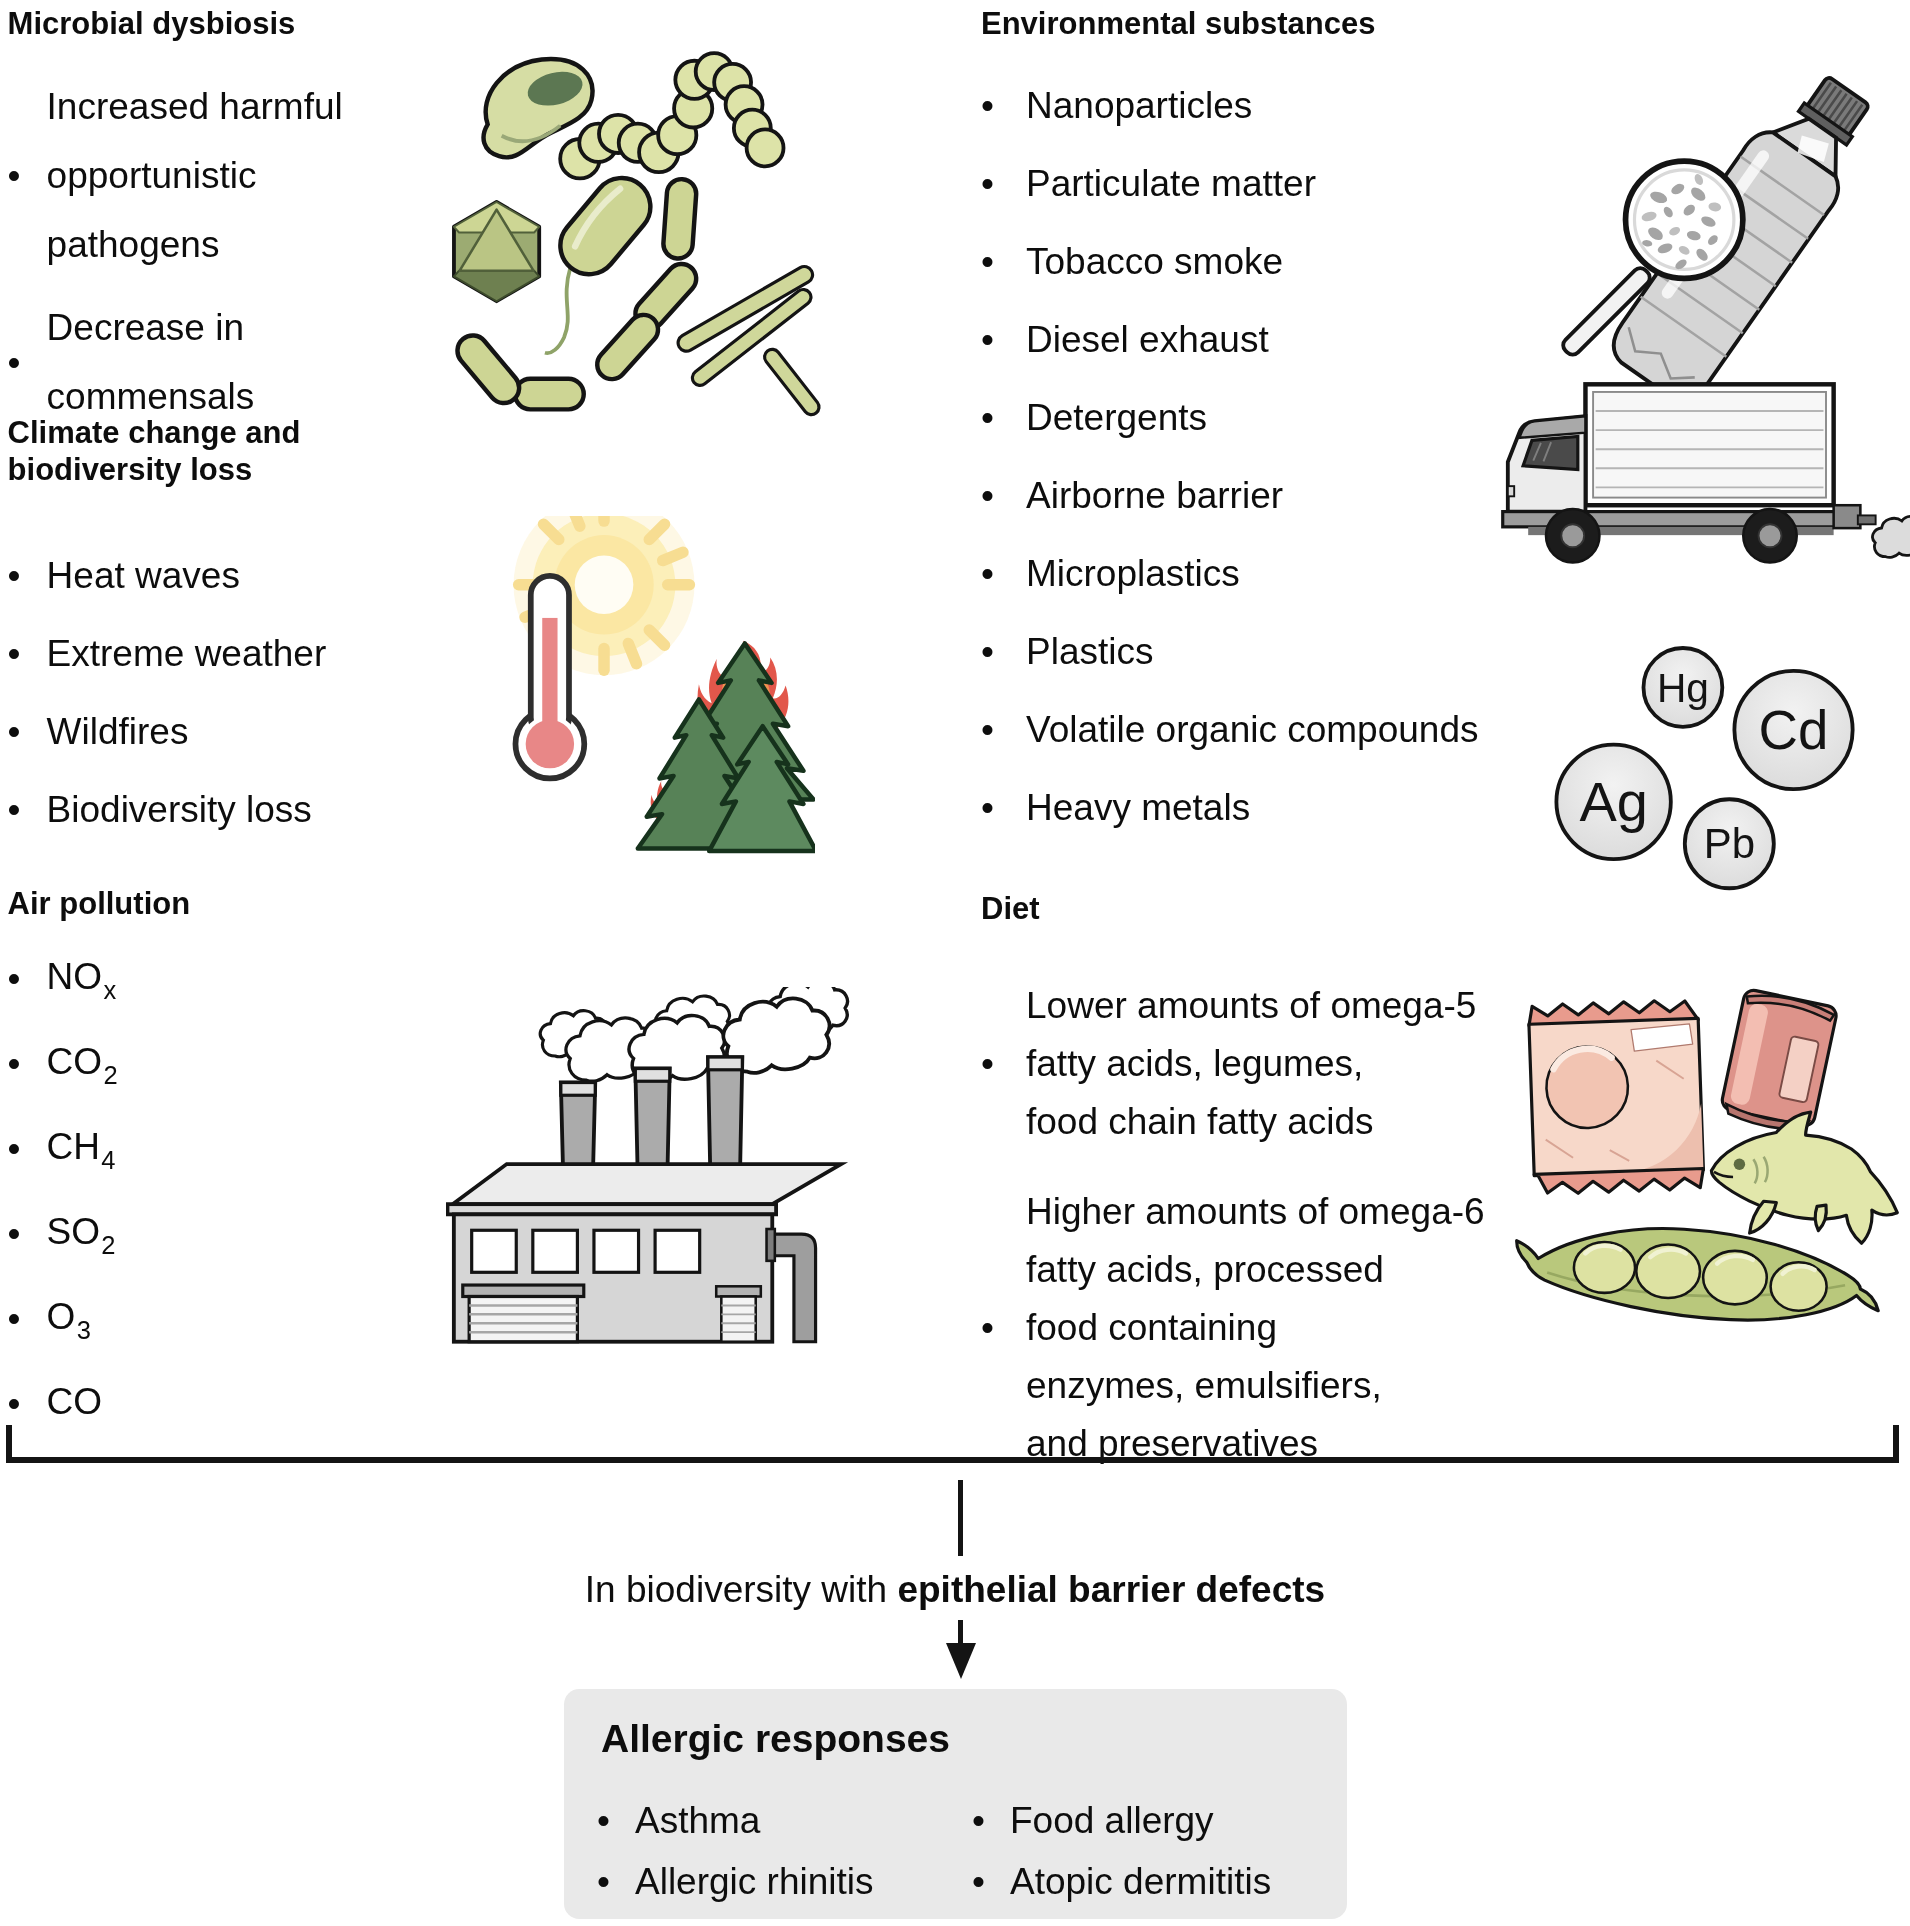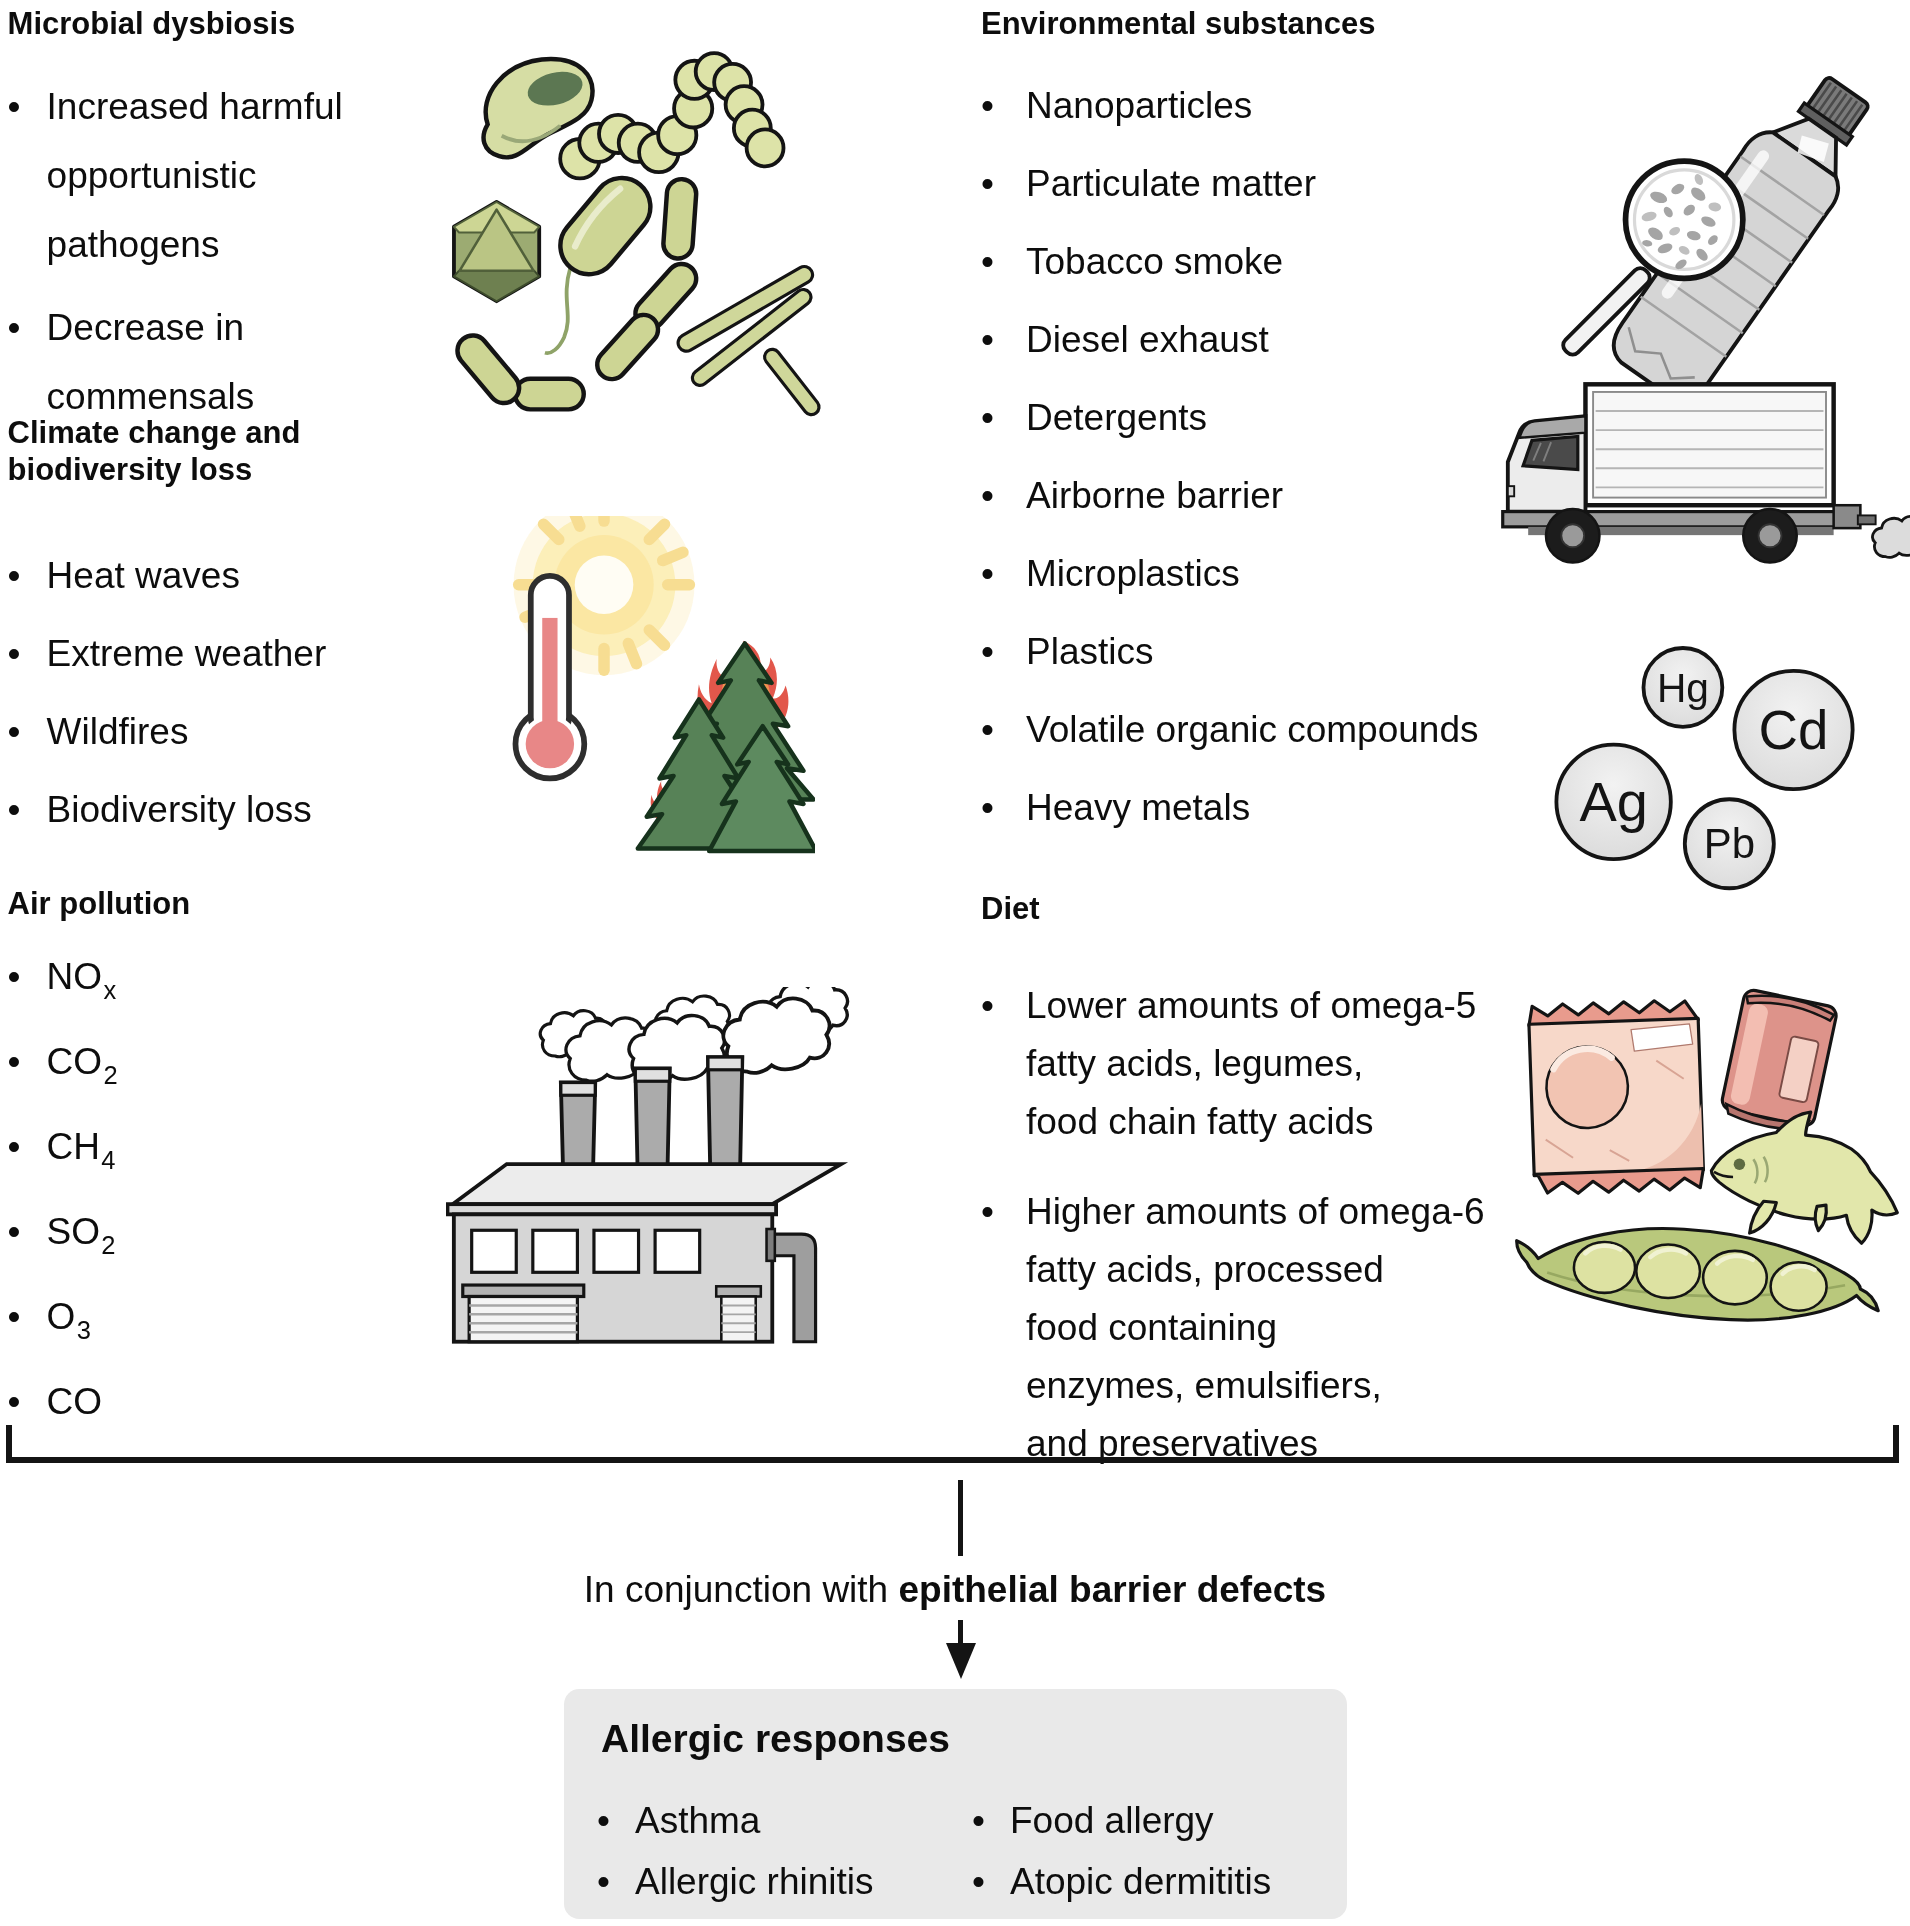--- a/index.html
+++ b/index.html
@@ -2,21 +2,21 @@
 <html style="font-size:10.2px"><head>
 <meta charset="utf-8">
 <style>
   html,body{margin:0;padding:0;background:#fff}
   .canvas{position:relative;width:1910px;height:1926px;background:#fff;
           font-family:"Liberation Sans",sans-serif;color:#0d0d0d;overflow:hidden}
   .abs{position:absolute}
   .sec-title{font-size:31px;font-weight:700;line-height:1.2;margin:0;white-space:nowrap}
   .sec-title .tl{display:block}
   .blist{list-style:none;margin:0;padding:0;font-size:37px}
-  .blist li{display:flex;align-items:flex-start}
+  .blist li{display:flex;align-items:center}
   .blist li::before{content:"\2022";flex:0 0 39px}
   .blist.right li::before{flex-basis:45px}
   .lines span{display:block}
   .lh108, .lh108 .lines span, .lh108 li::before{line-height:69px}
   .lh123 li, .lh123 li::before{line-height:78px}
   .lh128 li, .lh128 li::before{line-height:82px}
   .lh91, .lh91 .lines span, .lh91 li::before{line-height:58px}
   .mb22 li{margin-bottom:14px}
   .mb50 li{margin-bottom:32px}
   sub.gas{font-size:25.5px;vertical-align:baseline;position:relative;top:10.2px;margin-left:1.3px}
@@ -418,21 +418,21 @@
     </g>
   </svg>
 
   <div class="abs rule" style="left:6.4px;top:1425px;width:5.7px;height:38px"></div>
   <div class="abs rule" style="left:6.4px;top:1457px;width:1892px;height:5.7px"></div>
   <div class="abs rule" style="left:1893px;top:1425px;width:5.7px;height:38px"></div>
 
   <div class="abs rule" style="left:958px;top:1480px;width:4.5px;height:76px"></div>
 
   <div class="abs conj" style="left:0;top:1568px;width:1910px">
-    <span>In conjunction with </span><strong>epithelial barrier defects</strong>
+    <span>In biodiversity with </span><strong>epithelial barrier defects</strong>
   </div>
 
   <div class="abs rule" style="left:958px;top:1620px;width:4.5px;height:27px"></div>
   <div class="abs arrowhead" style="left:946px;top:1643px"></div>
 
   <div class="abs outcome-box" style="left:564px;top:1689px;width:783px;height:230px">
     <h3 class="outcome-title abs" style="left:33px;top:24px">Allergic responses</h3>
     <div class="outcome-item abs" style="left:33px;top:113px">
         <span>Asthma</span>
       </div>

